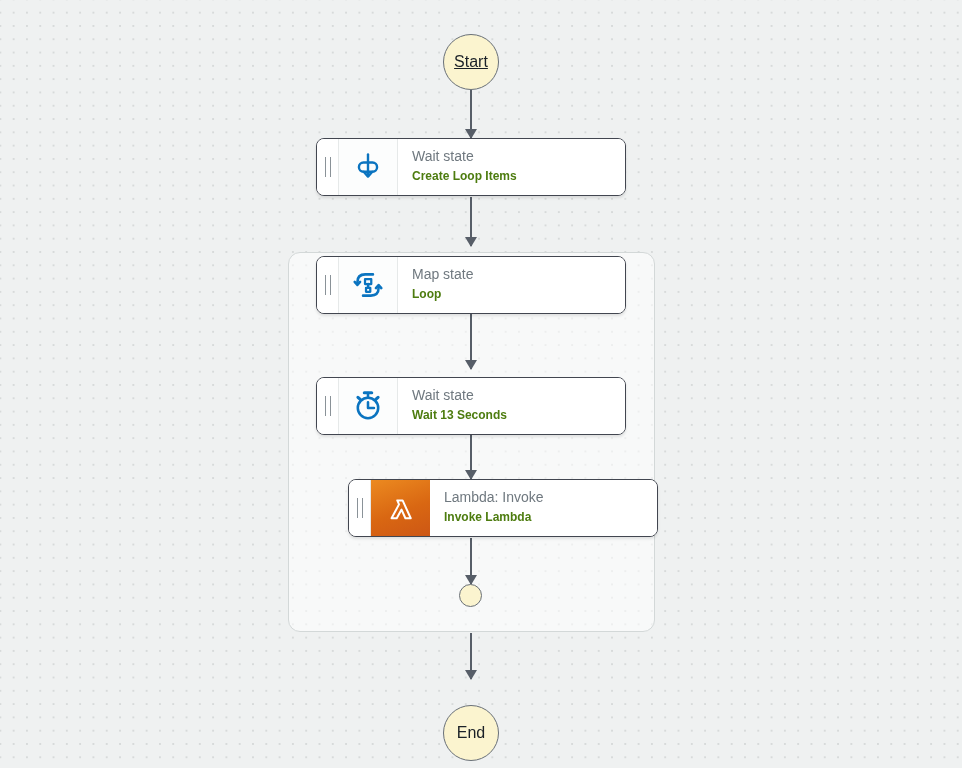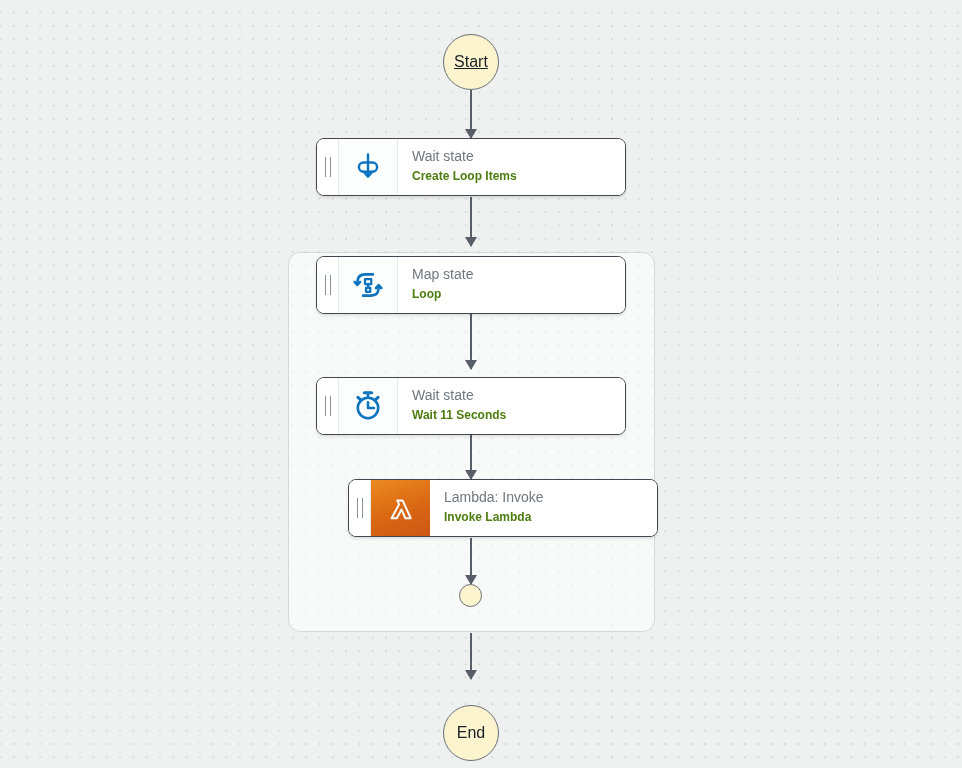--- a/index.html
+++ b/index.html
@@ -146,21 +146,21 @@
         <circle cx="12" cy="13.4" r="7.2"></circle>
         <line x1="12" y1="2.8" x2="12" y2="5.6"></line>
         <line x1="9.4" y1="2.6" x2="14.6" y2="2.6" stroke-width="2.2"></line>
         <line x1="4.9" y1="5.9" x2="6.5" y2="7.4" stroke-width="2.2"></line>
         <line x1="19.1" y1="5.9" x2="17.5" y2="7.4" stroke-width="2.2"></line>
         <polyline points="12,9.4 12,13.4 16.2,13.4"></polyline>
       </svg>
     </div>
     <div class="text-cell">
       <div class="node-label">Wait state</div>
-      <div class="node-title">Wait 11 Seconds</div>
+      <div class="node-title">Wait 13 Seconds</div>
     </div>
   </div>
 
   <div class="node lambda">
     <div class="grip-cell">
         <div class="grip"></div>
       </div>
     <div class="icon-cell lambda-bg">
       <svg width="32" height="32" viewBox="0 0 24 24" fill="none" stroke="#ffffff" stroke-width="1.5" stroke-linejoin="round">
         <polygon points="9.2,6.3 13.2,6.3 19.3,19.7 15.3,19.7 12.4,13.2 8.8,19.7 4.9,19.7 10.5,9.3"></polygon>

